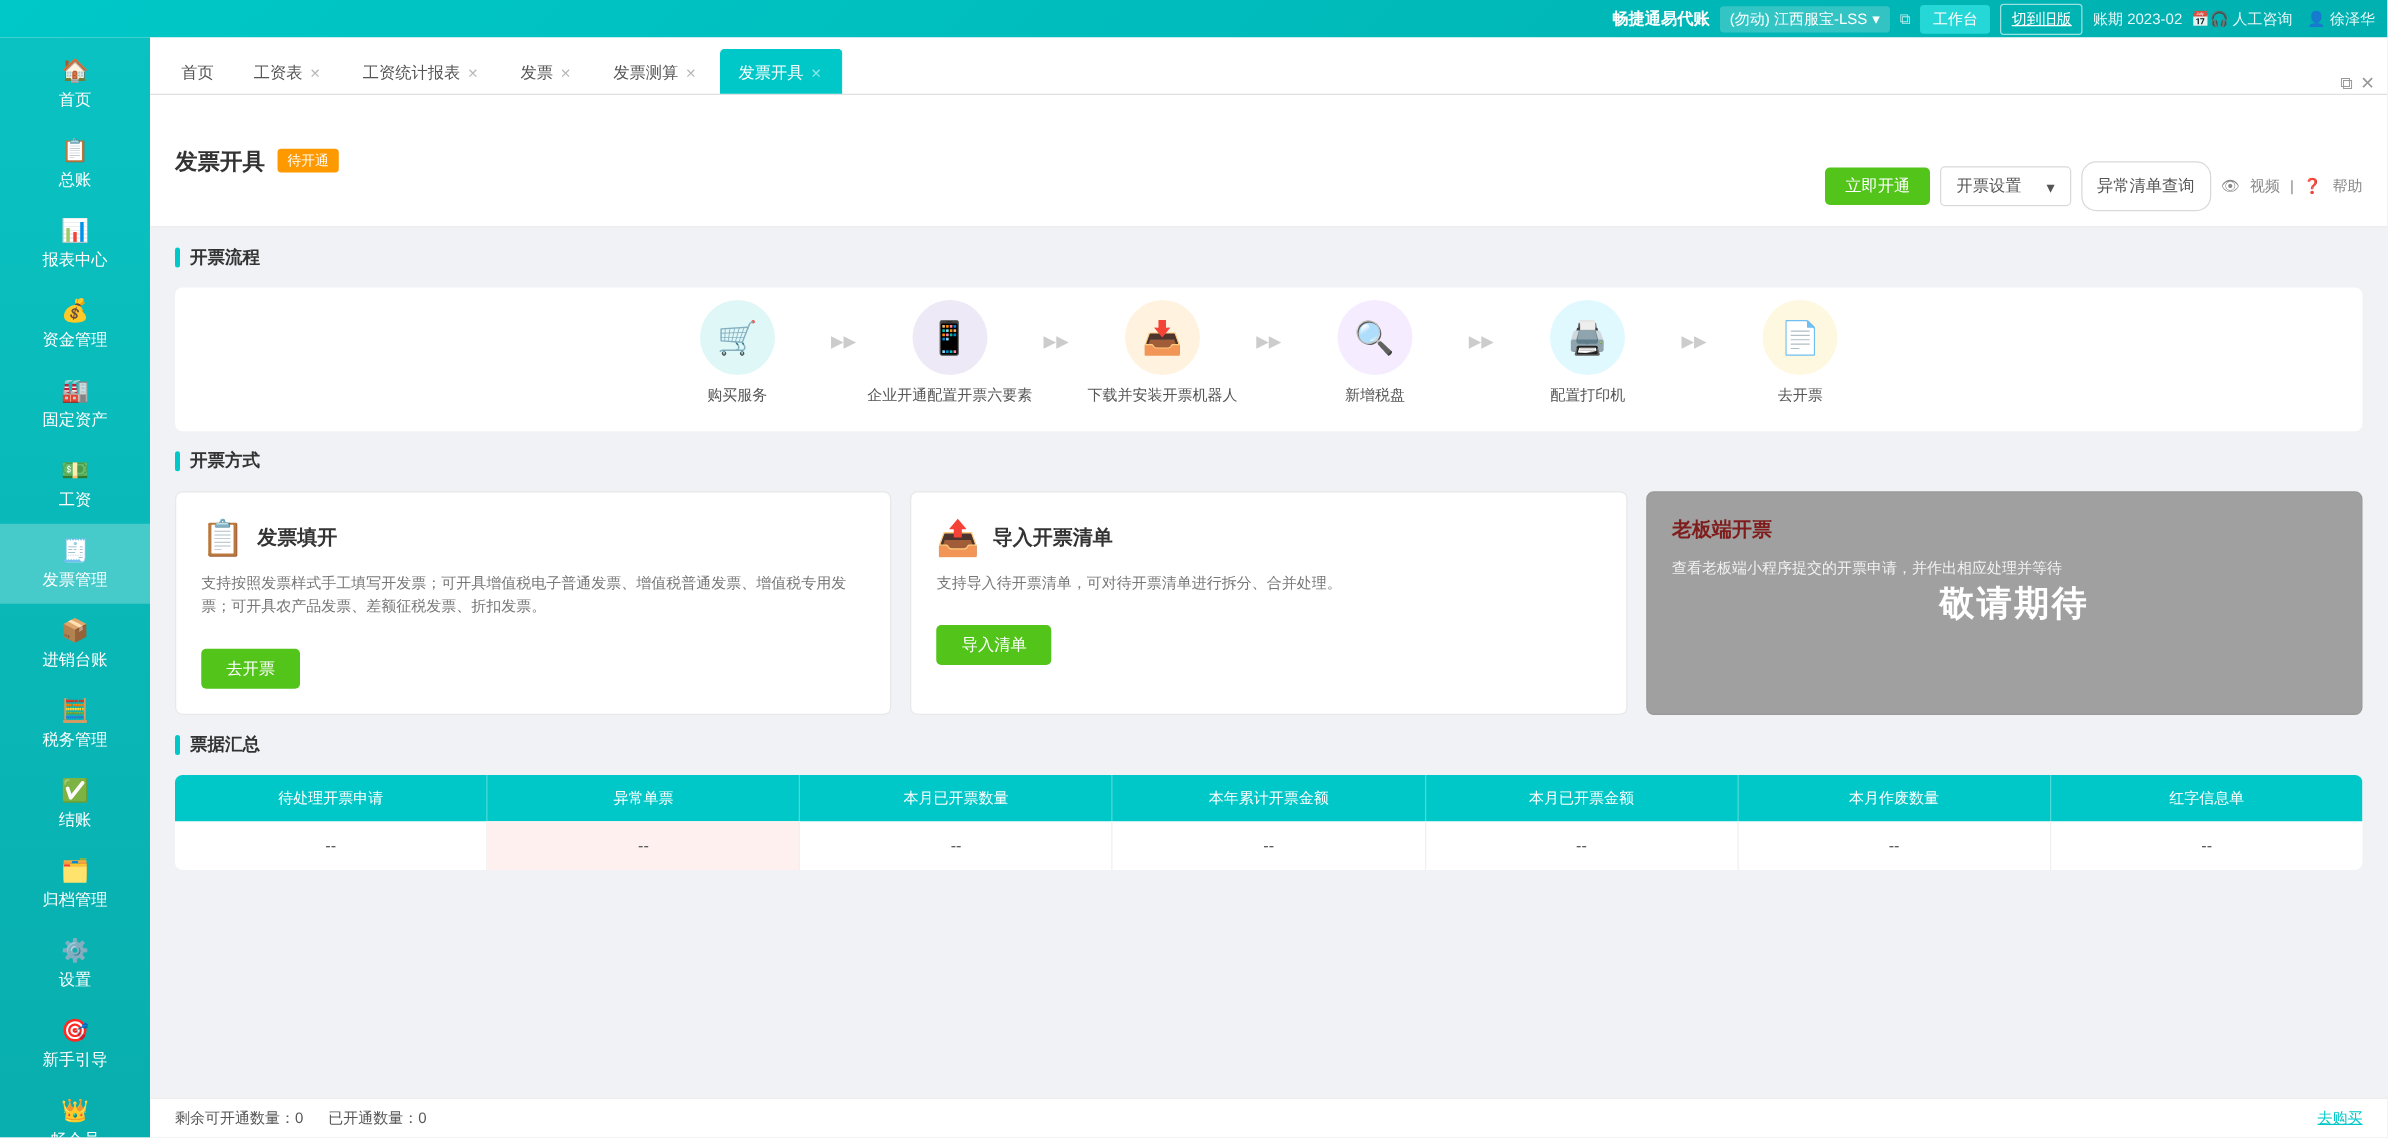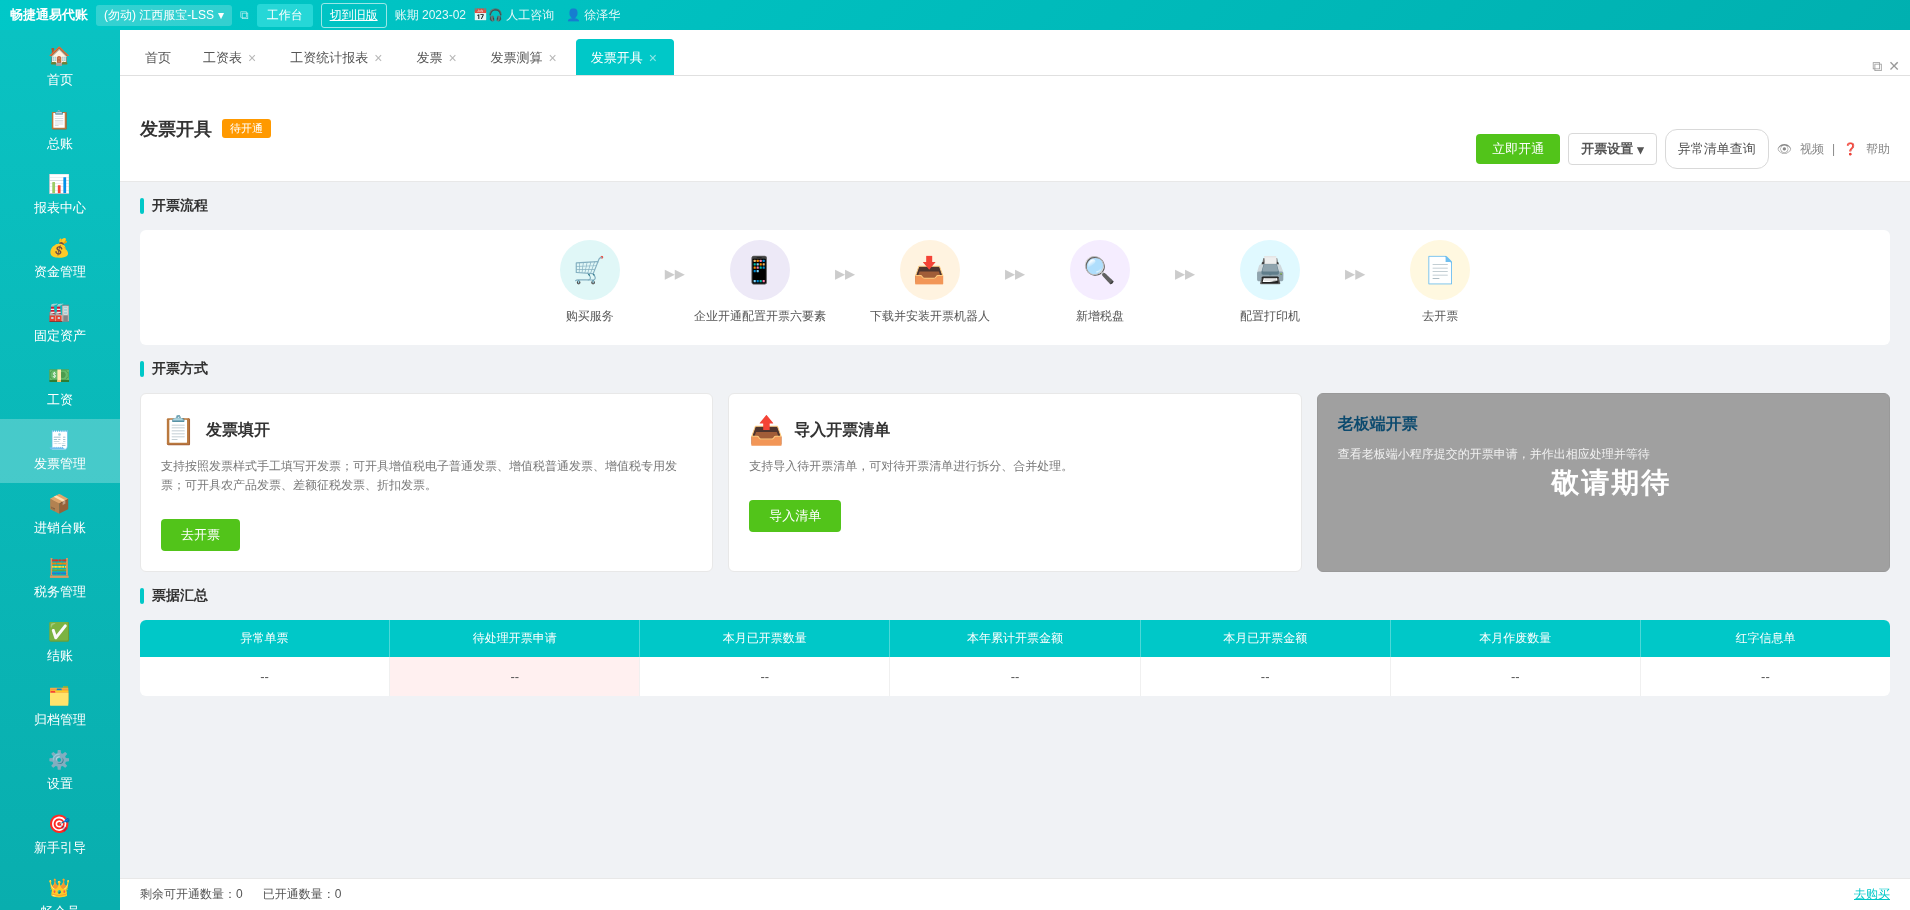--- a/index.html
+++ b/index.html
@@ -4,21 +4,21 @@
   <style>
     * { box-sizing: border-box; margin: 0; padding: 0; }
     body { font-family: 'Microsoft YaHei', Arial, sans-serif; font-size: 13px; background: #f0f2f5; overflow: hidden; }
 
     
     .top-bar {
       height: 30px;
       background: linear-gradient(135deg, #00c8c8 0%, #00b0b0 100%);
       display: flex;
       align-items: center;
-      justify-content: flex-start;
+      justify-content: flex-end;
       padding: 0 10px;
       color: white;
       font-size: 12px;
     }
     .top-bar-left { display: flex; align-items: center; gap: 8px; }
     .top-bar-logo { font-size: 13px; font-weight: bold; color: white; }
     .company-select {
       background: rgba(255,255,255,0.2);
       border: none;
       color: white;
@@ -139,21 +139,21 @@
       font-size: 13px;
     }
     .btn-open-settings {
       background: white;
       color: #555;
       border: 1px solid #d9d9d9;
       padding: 6px 12px;
       border-radius: 4px;
       cursor: pointer;
       font-size: 13px;
-      display: flex; align-items: center; gap: 4px; font-weight: bold;
+      display: flex; align-items: center; gap: 20px;
     }
     .btn-abnormal {
       background: white;
       color: #555;
       border: 1px solid #d9d9d9;
       padding: 10px 12px;
       border-radius: 12px;
       cursor: pointer;
       font-size: 13px;
     }
@@ -260,21 +260,21 @@
       justify-content: center;
       border-radius: 6px;
       padding-left: 16px;
     }
     .coming-soon {
       font-size: 28px;
       font-weight: bold;
       color: white;
       letter-spacing: 2px;
     }
-    .method-card-gray .method-title { color: #0c4a6e; }
+    .method-card-gray .method-title { color: #7f1d1d; }
     .method-card-gray .method-sub { font-size: 12px; color: rgba(255,255,255,0.85); line-height: 1.6; }
 
     
     .summary-table { background: white; border-radius: 6px; overflow: hidden; }
     .summary-header {
       display: flex;
       background: #00c8c8;
     }
     .summary-header-cell {
       flex: 1;
@@ -556,22 +556,22 @@
                 <span class="coming-soon">敬请期待</span>
               </div>
             </div>
           </div>
         </div>
 
         <div>
           <div class="section-title">票据汇总</div>
           <div class="summary-table">
             <div class="summary-header">
+              <div class="summary-header-cell">待处理开票申请</div>
               <div class="summary-header-cell">异常单票</div>
-              <div class="summary-header-cell">待处理开票申请</div>
               <div class="summary-header-cell">本月已开票数量</div>
               <div class="summary-header-cell">本年累计开票金额</div>
               <div class="summary-header-cell">本月已开票金额</div>
               <div class="summary-header-cell">本月作废数量</div>
               <div class="summary-header-cell">红字信息单</div>
             </div>
             <div class="summary-body">
               <div class="summary-body-cell">--</div>
               <div class="summary-body-cell highlight">--</div>
               <div class="summary-body-cell">--</div>

